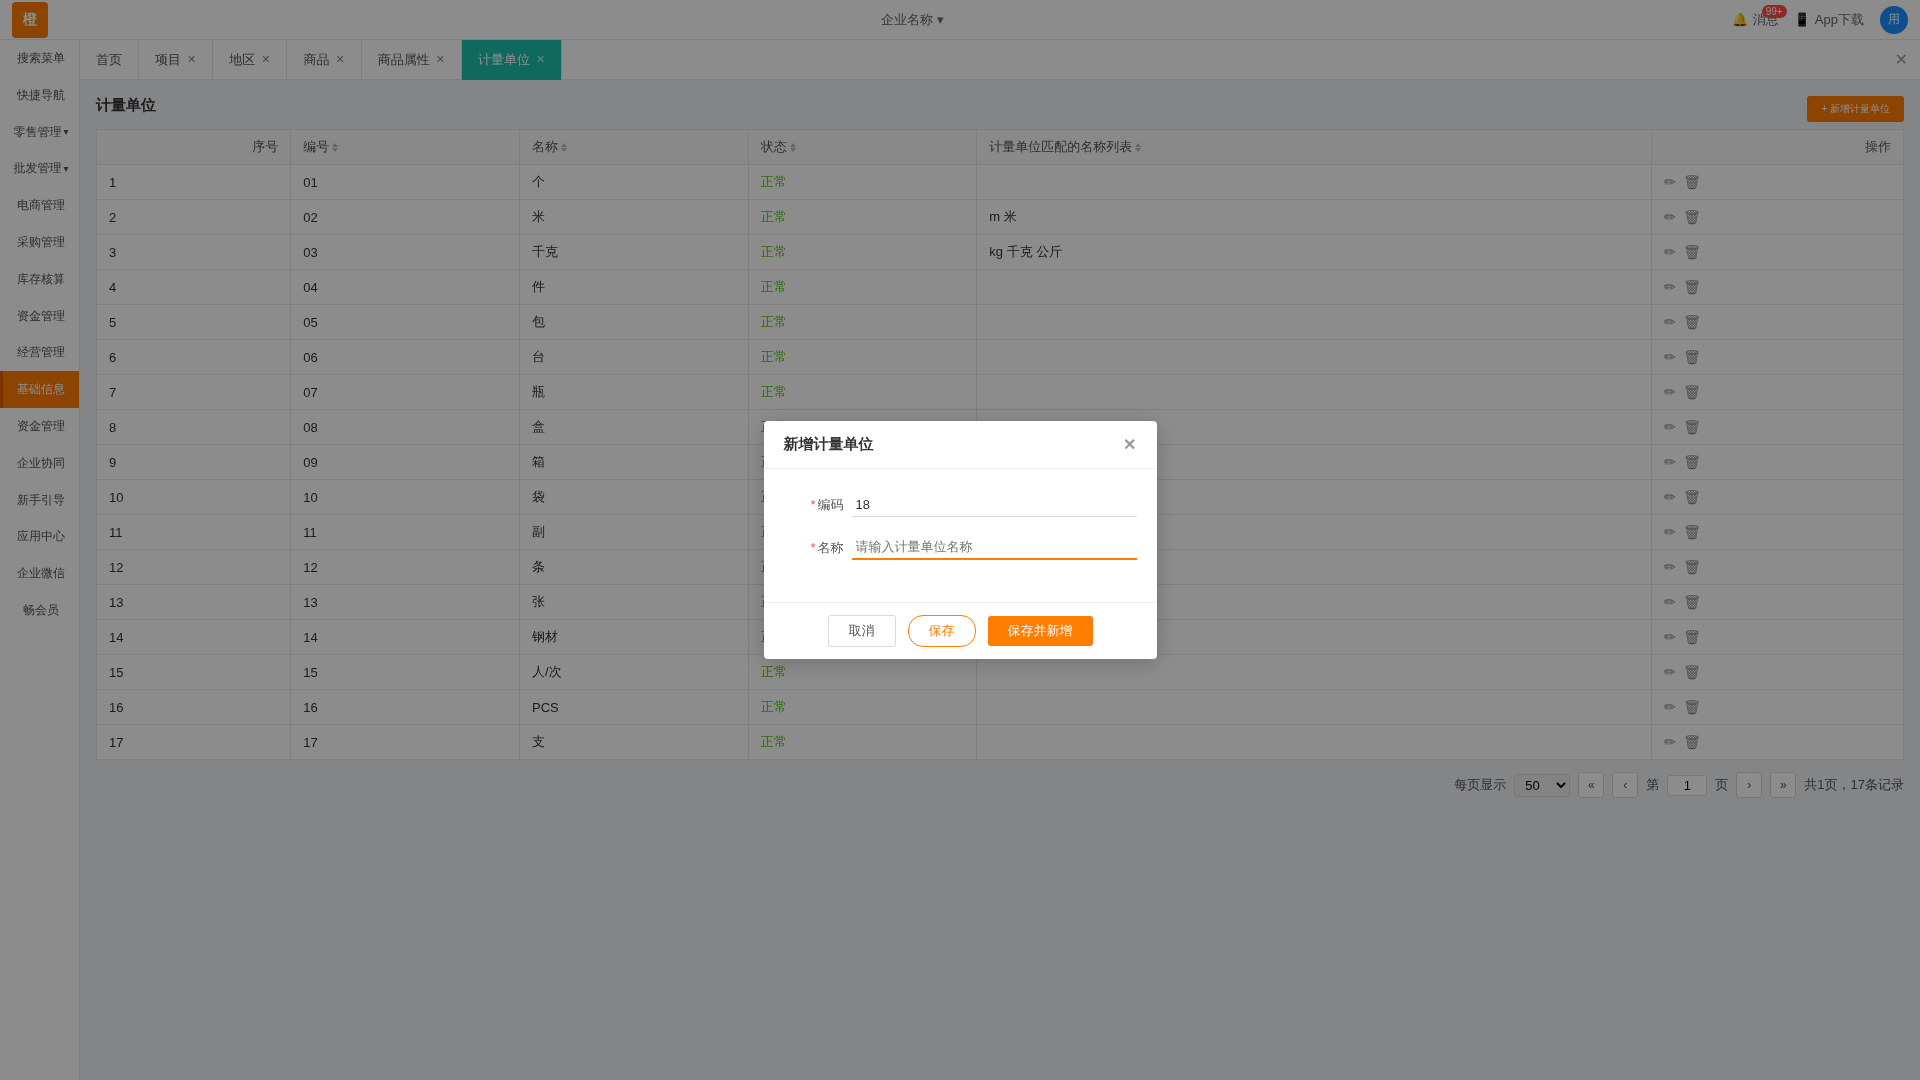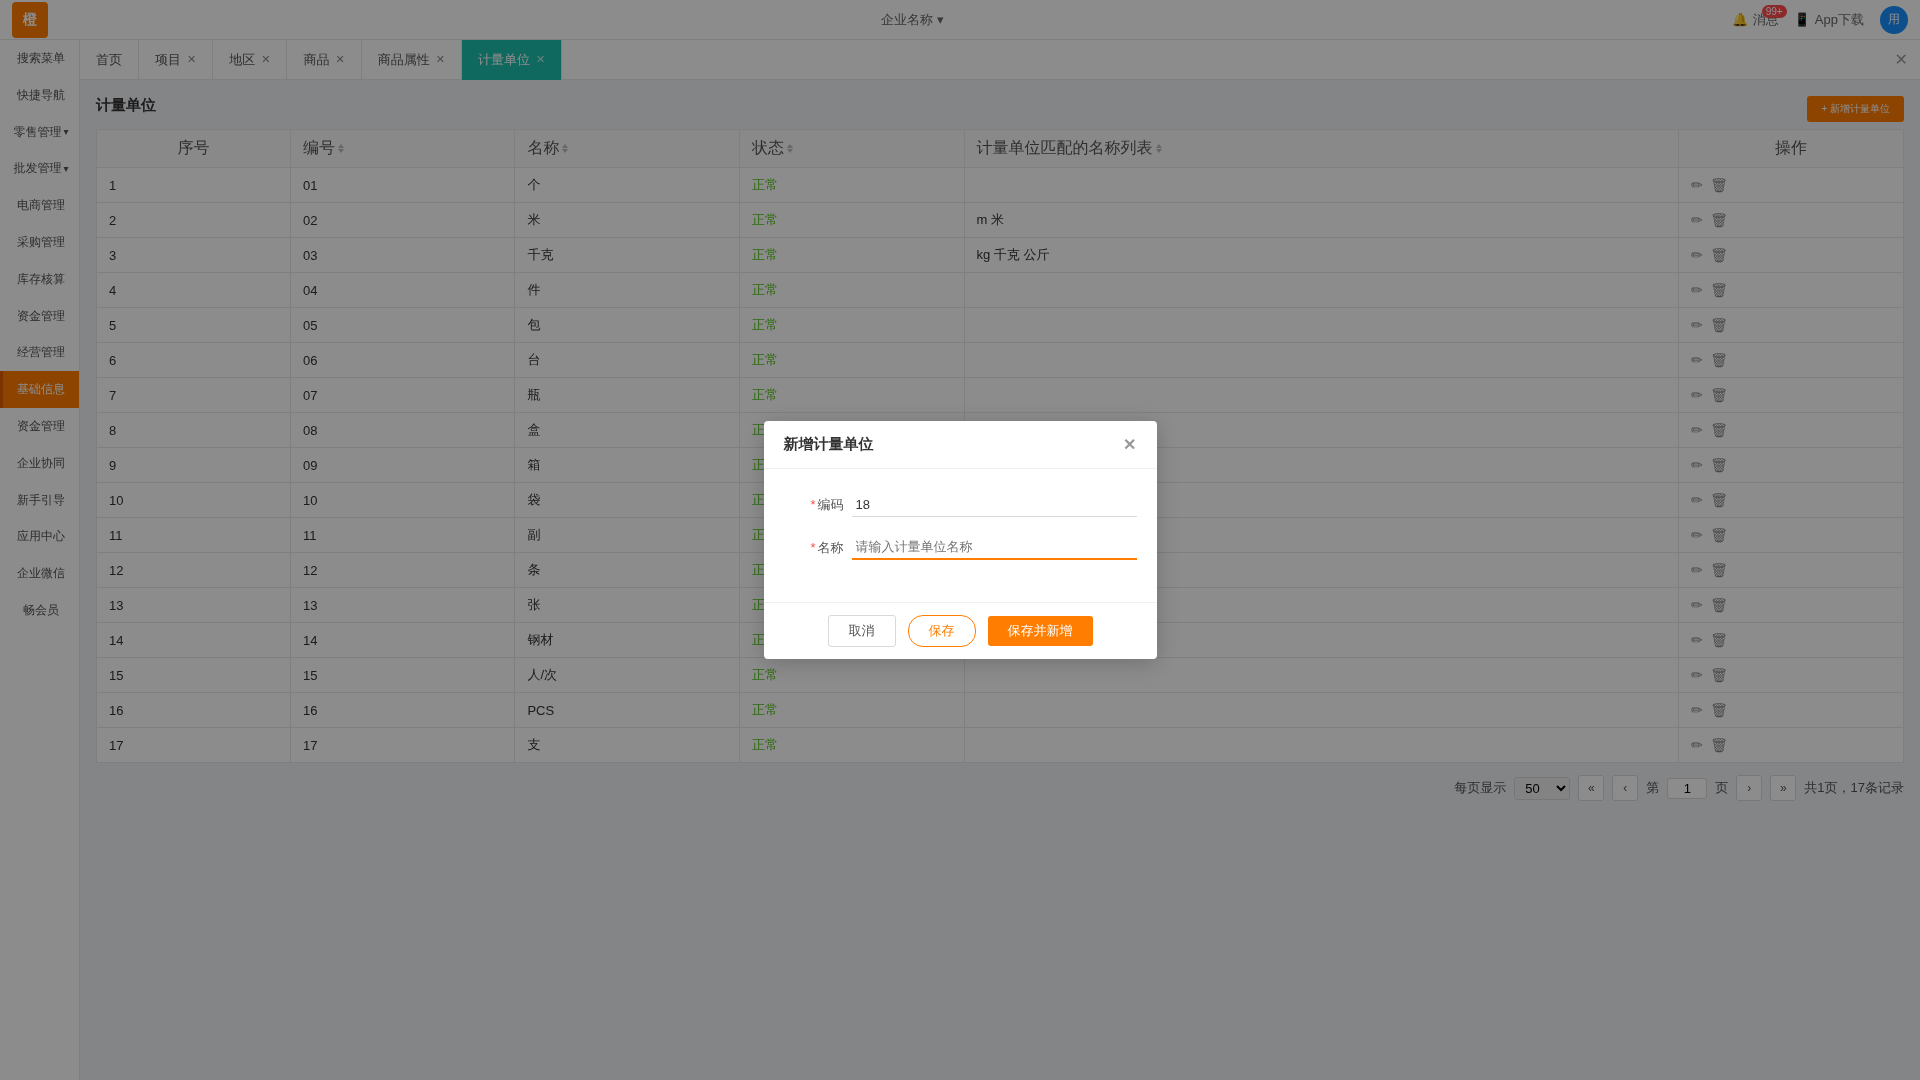--- a/index.html
+++ b/index.html
@@ -38,21 +38,21 @@
 
     
     .page-content { flex: 1; padding: 16px; overflow-y: auto; position: relative; }
     .page-title { font-size: 15px; font-weight: bold; color: #333; margin-bottom: 14px; }
 
     
     .add-btn { position: absolute; top: 16px; right: 16px; background: #ff7d00; color: #fff; border: none; padding: 6px 14px; border-radius: 3px; cursor: pointer; font-size: 10px; }
 
     
     .data-table { width: 100%; border-collapse: collapse; background: #fff; }
-    .data-table th { background: #fafafa; border: 1px solid #e8e8e8; padding: 8px 12px; text-align: center; font-weight: normal; color: #555; font-size: 16px; white-space: nowrap; }
+    .data-table th { background: #fafafa; border: 1px solid #e8e8e8; padding: 8px 12px; text-align: right; font-weight: normal; color: #555; font-size: 13px; white-space: nowrap; }
     .data-table td { border: 1px solid #e8e8e8; padding: 8px 12px; color: #333; font-size: 13px; }
     .status-normal { color: #52c41a; }
     .action-btn { cursor: pointer; color: #888; margin-right: 4px; font-size: 14px; }
 
     
     .pagination { display: flex; align-items: center; justify-content: flex-end; padding: 12px 0; gap: 8px; font-size: 13px; color: #555; }
     .page-size-select { border: 1px solid #d9d9d9; border-radius: 3px; padding: 2px 6px; font-size: 13px; }
     .page-btn { width: 26px; height: 26px; border: 1px solid #d9d9d9; background: #fff; border-radius: 3px; cursor: pointer; display: flex; align-items: center; justify-content: center; color: #555; font-size: 12px; }
     .page-input { width: 40px; border: 1px solid #d9d9d9; border-radius: 3px; padding: 2px 4px; text-align: center; font-size: 13px; }
 

